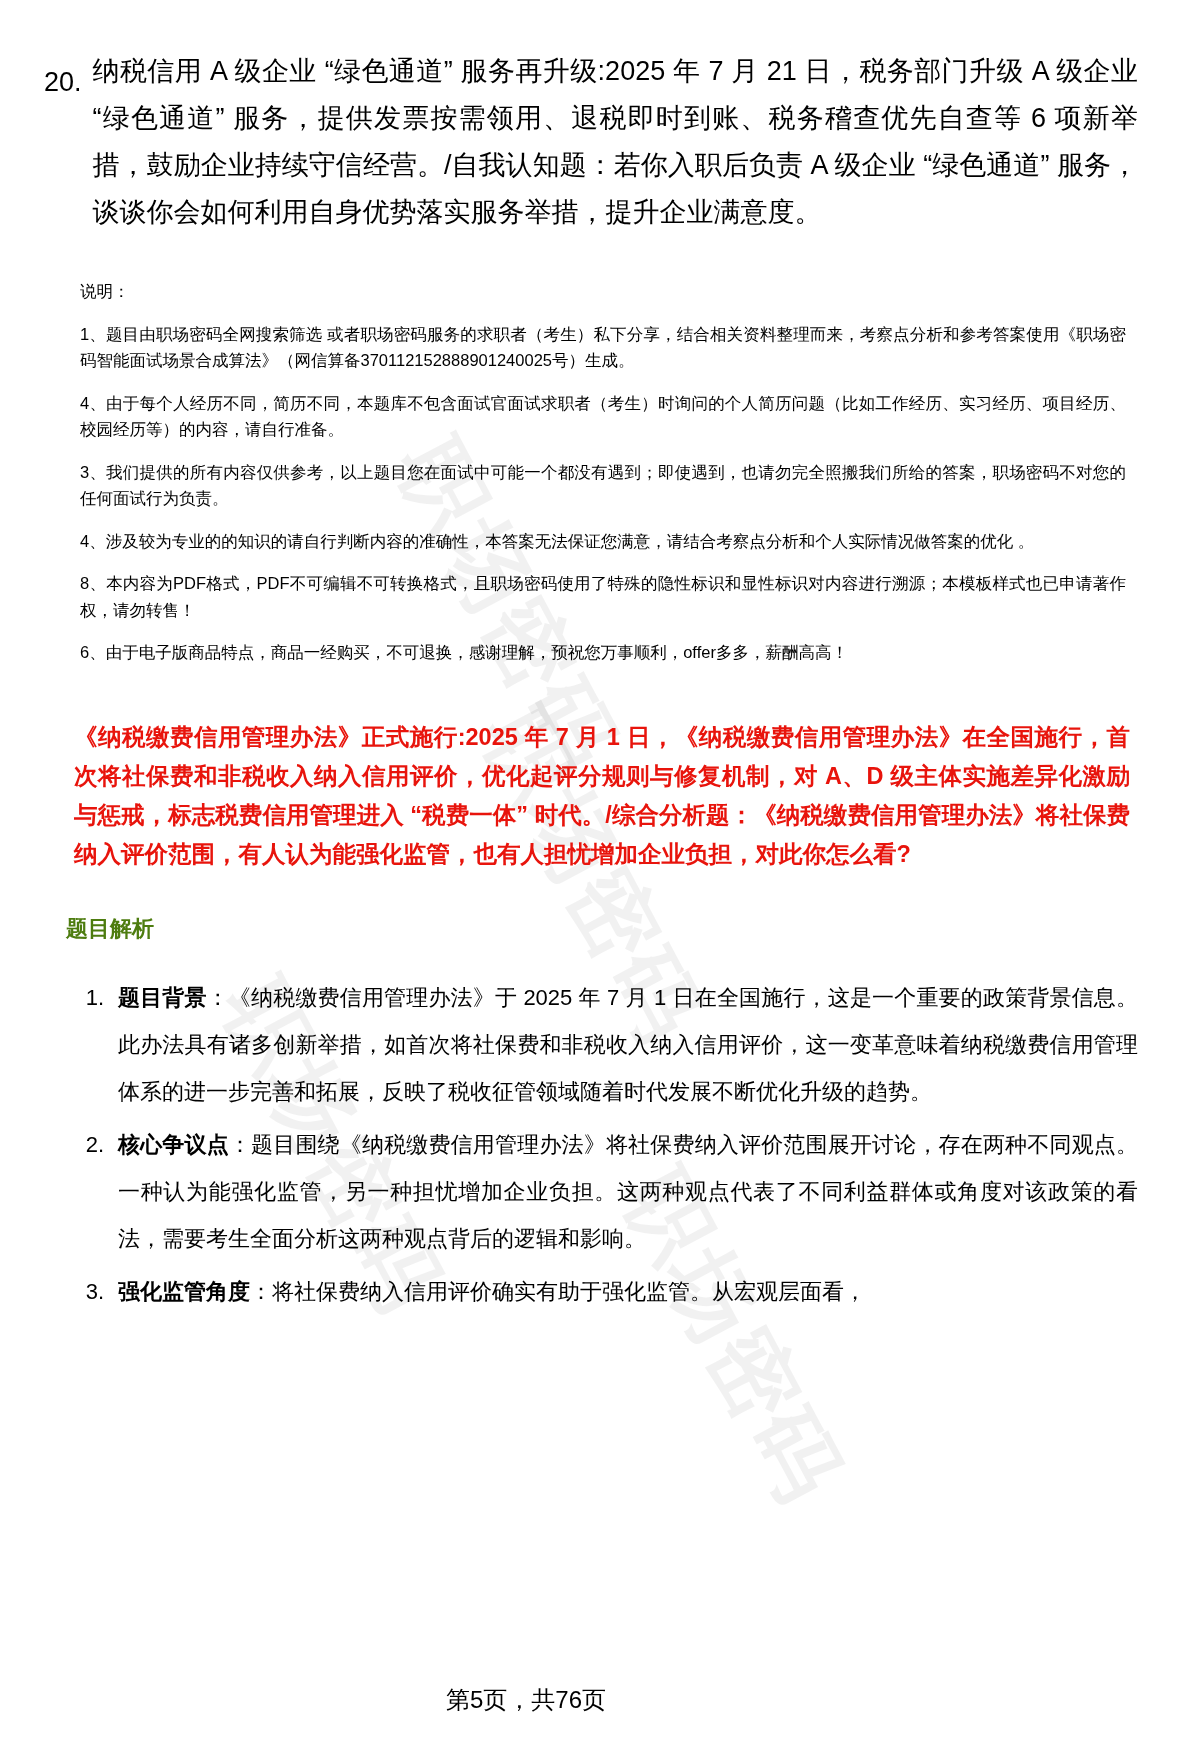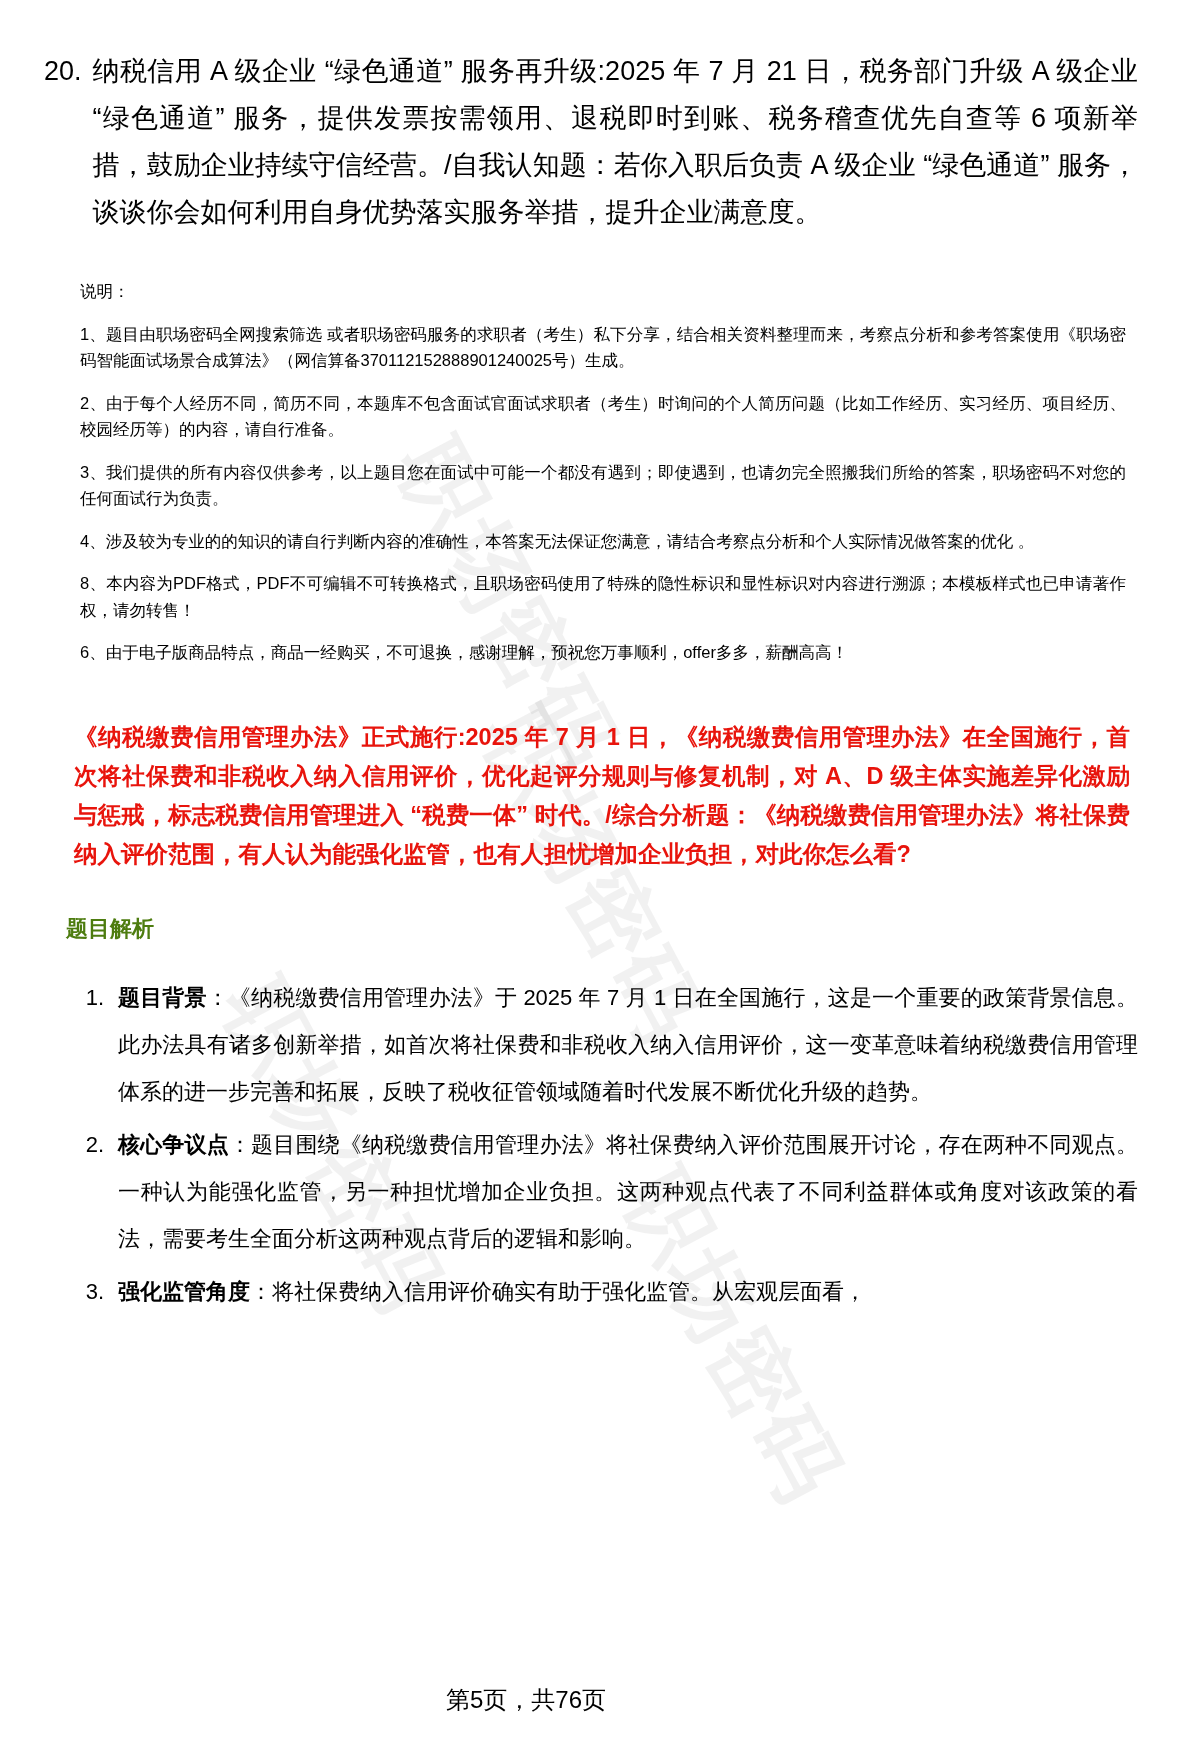--- a/index.html
+++ b/index.html
@@ -52,20 +52,21 @@
     display: flex;
     align-items: flex-start;
     padding: 48px 62px 0 44px;
   }
   .q-number {
     flex: 0 0 auto;
     font-size: 27px;
     line-height: 47px;
     padding-right: 11px;
     white-space: nowrap;
+    margin-top: 11px;
   }
   .q-text {
     flex: 1 1 auto;
     font-size: 27px;
     line-height: 47px;
     text-align: justify;
     text-justify: inter-ideograph;
   }
 
   
@@ -159,21 +160,21 @@
   <div class="content">
 
     <div class="question-block">
       <div class="q-number">20.</div>
       <div class="q-text">纳税信用 A 级企业 “绿色通道” 服务再升级:2025 年 7 月 21 日，税务部门升级 A 级企业 “绿色通道” 服务，提供发票按需领用、退税即时到账、税务稽查优先自查等 6 项新举措，鼓励企业持续守信经营。/自我认知题：若你入职后负责 A 级企业 “绿色通道” 服务，谈谈你会如何利用自身优势落实服务举措，提升企业满意度。</div>
     </div>
 
     <div class="notes">
       <p>说明：</p>
       <p>1、题目由职场密码全网搜索筛选 或者职场密码服务的求职者（考生）私下分享，结合相关资料整理而来，考察点分析和参考答案使用《职场密码智能面试场景合成算法》（网信算备370112152888901240025号）生成。</p>
-      <p>2、由于每个人经历不同，简历不同，本题库不包含面试官面试求职者（考生）时询问的个人简历问题（比如工作经历、实习经历、项目经历、校园经历等）的内容，请自行准备。</p>
+      <p>4、由于每个人经历不同，简历不同，本题库不包含面试官面试求职者（考生）时询问的个人简历问题（比如工作经历、实习经历、项目经历、校园经历等）的内容，请自行准备。</p>
       <p>3、我们提供的所有内容仅供参考，以上题目您在面试中可能一个都没有遇到；即使遇到，也请勿完全照搬我们所给的答案，职场密码不对您的任何面试行为负责。</p>
       <p>4、涉及较为专业的的知识的请自行判断内容的准确性，本答案无法保证您满意，请结合考察点分析和个人实际情况做答案的优化 。</p>
       <p>8、本内容为PDF格式，PDF不可编辑不可转换格式，且职场密码使用了特殊的隐性标识和显性标识对内容进行溯源；本模板样式也已申请著作权，请勿转售！</p>
       <p>6、由于电子版商品特点，商品一经购买，不可退换，感谢理解，预祝您万事顺利，offer多多，薪酬高高！</p>
     </div>
 
     <div class="red-block">
       <p>《纳税缴费信用管理办法》正式施行:2025 年 7 月 1 日，《纳税缴费信用管理办法》在全国施行，首次将社保费和非税收入纳入信用评价，优化起评分规则与修复机制，对 A、D 级主体实施差异化激励与惩戒，标志税费信用管理进入 “税费一体” 时代。/综合分析题：《纳税缴费信用管理办法》将社保费纳入评价范围，有人认为能强化监管，也有人担忧增加企业负担，对此你怎么看?</p>
     </div>
 

